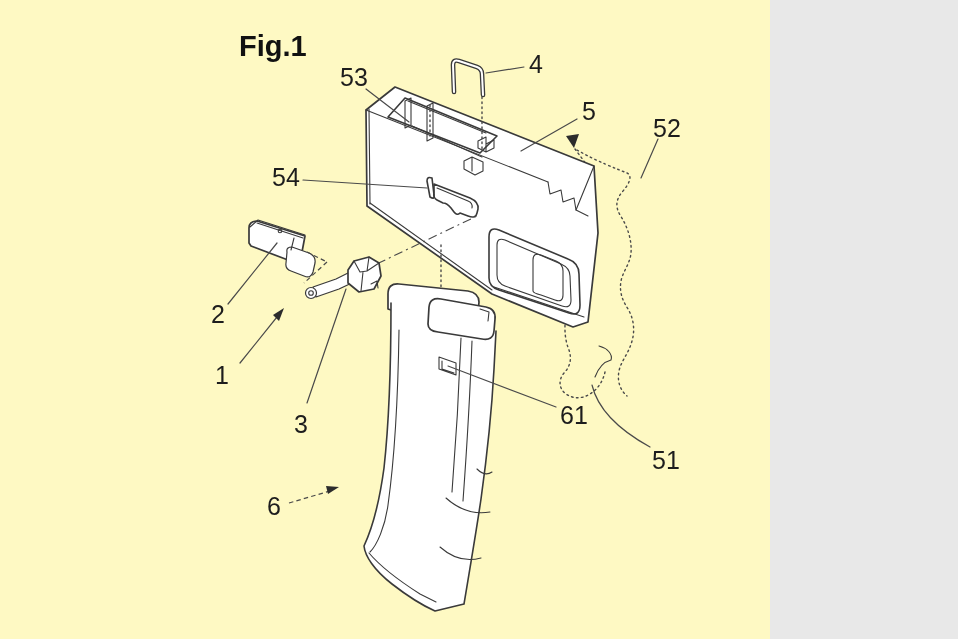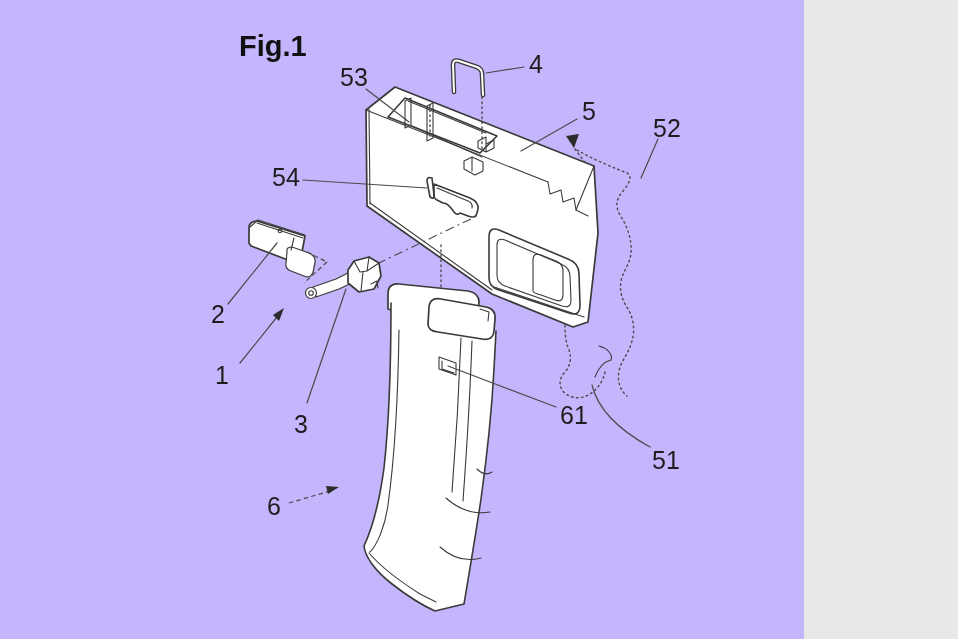--- a/index.html
+++ b/index.html
@@ -1,22 +1,21 @@
 <!DOCTYPE html>
 <html><head>
 <meta charset="utf-8">
 <style>
   html,body{margin:0;padding:0;background:#e8e8e8;}
   .sheet{
     position:relative;
     width:770px;height:639px;
-    background:#c4b5fd;
+    background:#fef9c3;
     overflow:hidden;
     font-family:"Liberation Sans", sans-serif;
-    padding-left:34px;
   }
   svg{position:absolute;left:0;top:0;}
   
   .ln{fill:none;stroke:#3a3a3a;stroke-width:1.6;stroke-linejoin:round;stroke-linecap:round;}
   .ln2{fill:none;stroke:#3a3a3a;stroke-width:1.1;stroke-linejoin:round;stroke-linecap:round;}
   .fillw{fill:#ffffff;stroke:#3a3a3a;stroke-width:1.7;stroke-linejoin:round;}
   .fillw2{fill:#ffffff;stroke:#3a3a3a;stroke-width:1.2;stroke-linejoin:round;}
   .nofill{fill:none;}
   .dots{fill:none;stroke:#4a4a4a;stroke-width:1.4;stroke-dasharray:1.6 3.4;stroke-linecap:round;}
   .dashes{fill:none;stroke:#4a4a4a;stroke-width:1.2;stroke-dasharray:4.5 3.2;}

